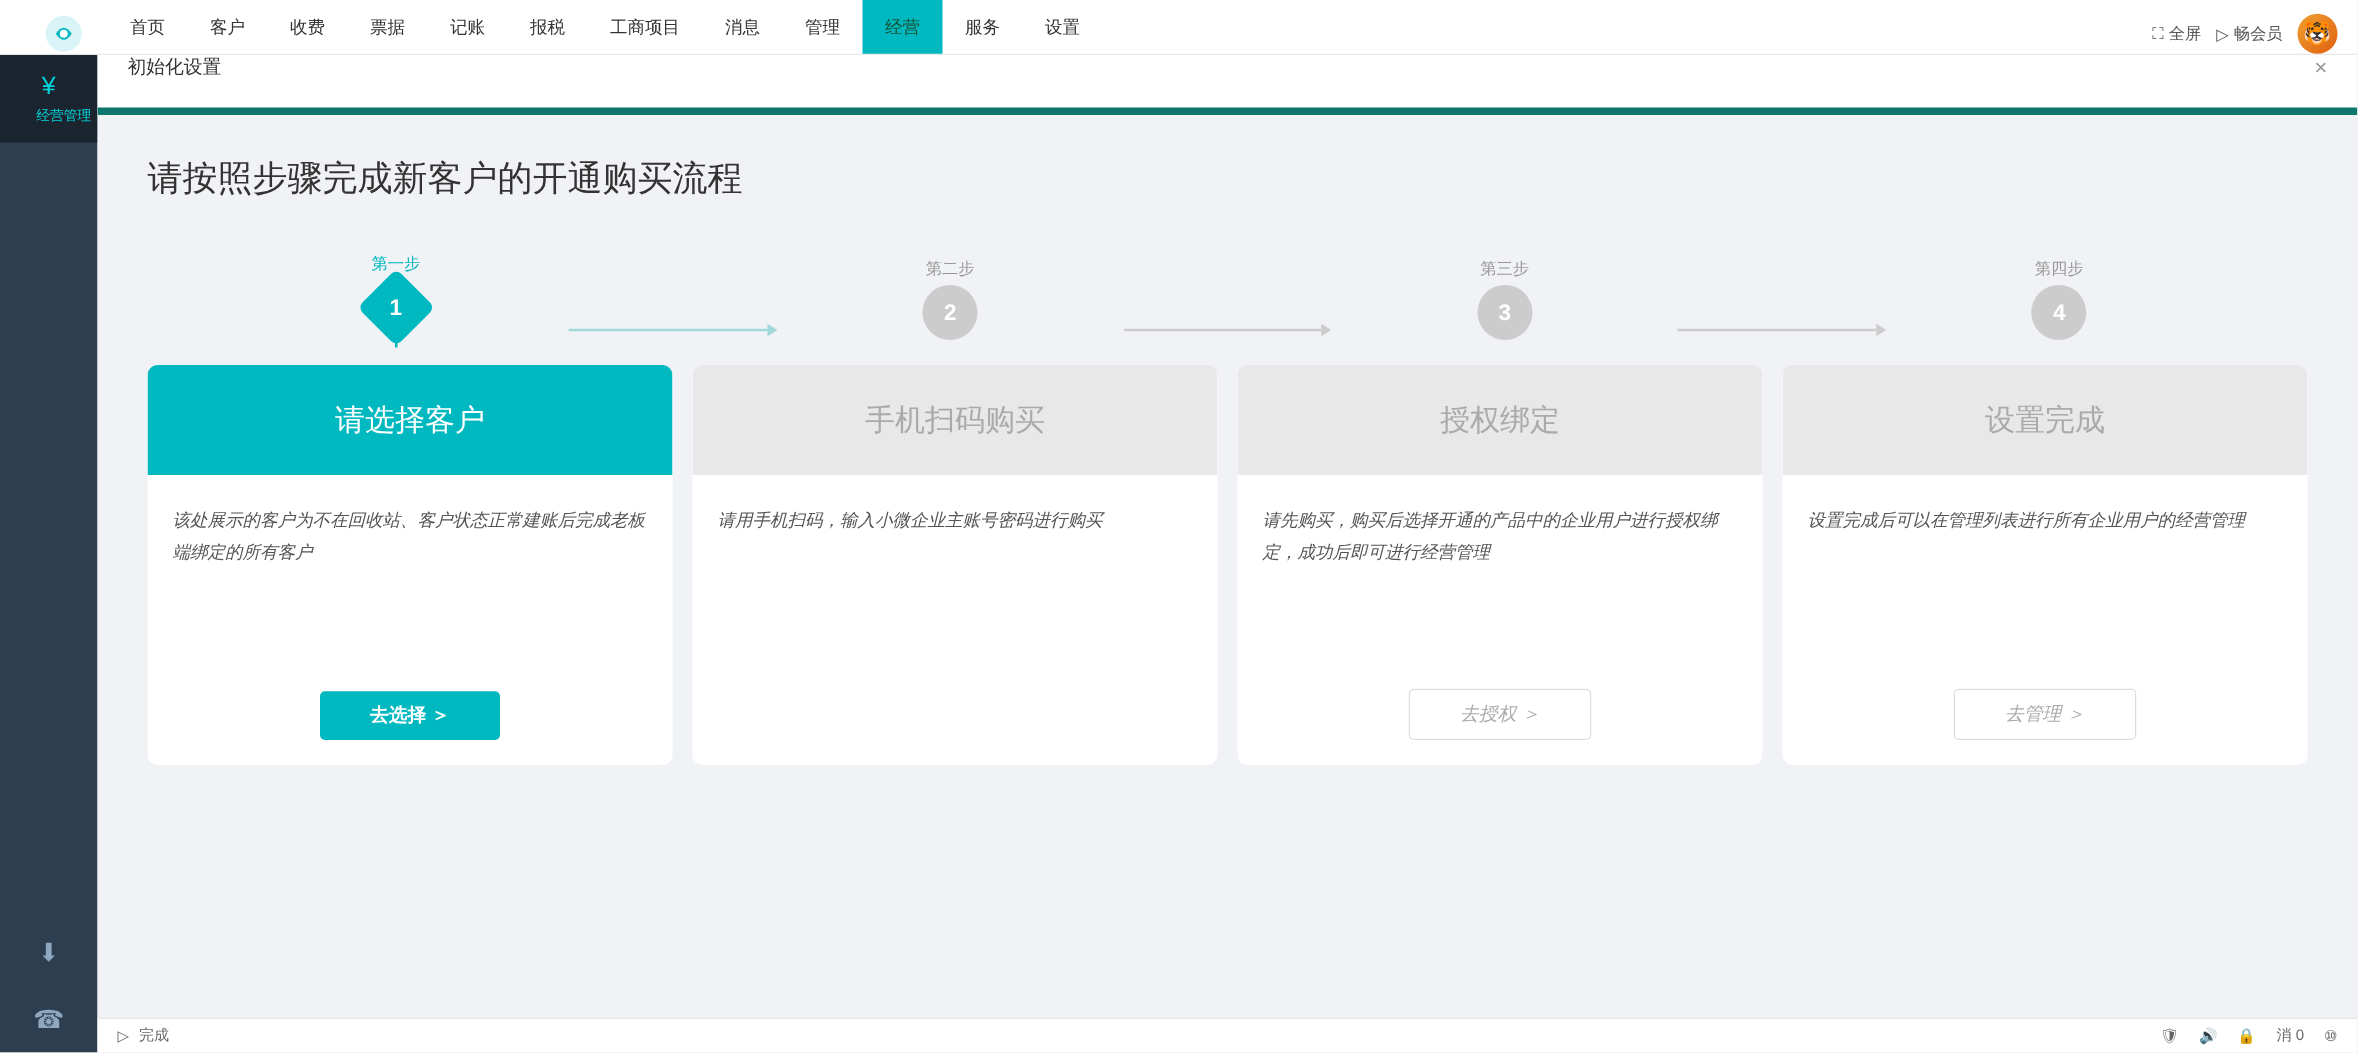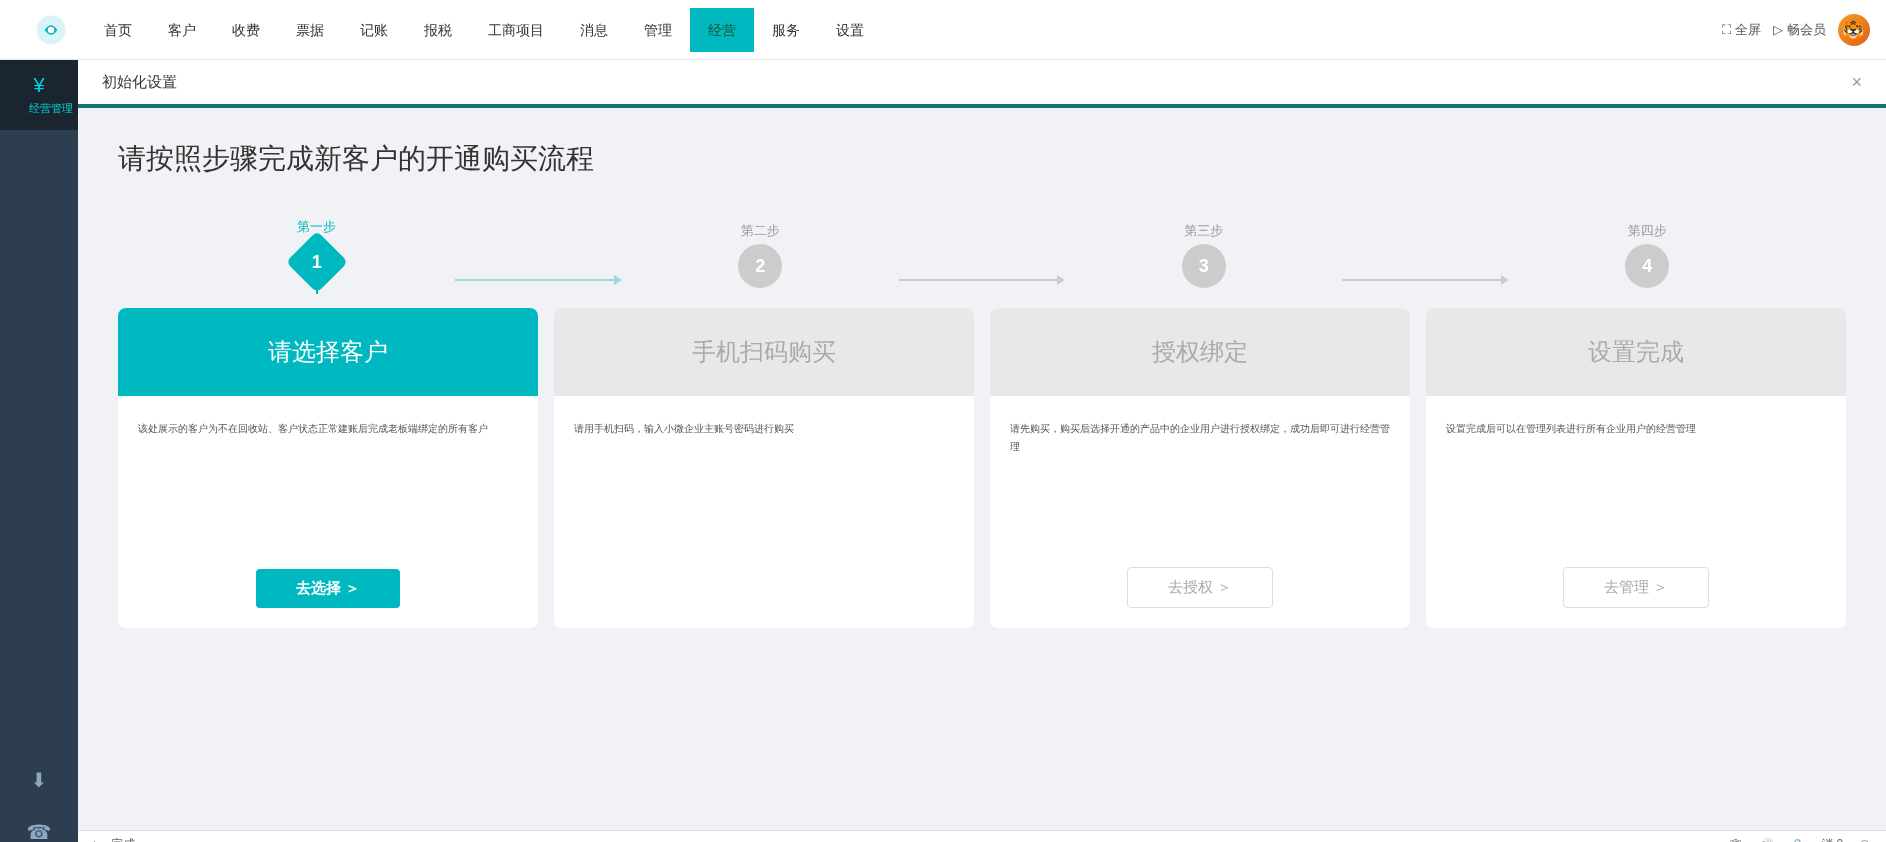--- a/index.html
+++ b/index.html
@@ -1,22 +1,22 @@
 <!DOCTYPE html>
 <html><head>
   <meta charset="utf-8">
   <style>
     * { box-sizing: border-box; margin: 0; padding: 0; }
     body { font-family: 'Microsoft YaHei', 'PingFang SC', sans-serif; background: #f5f5f5; width: 1886px; height: 842px; overflow: hidden; }
 
     
     .top-nav {
-      display: flex; align-items: center; height: 60px;
+      display: flex; align-items: flex-end; height: 44px;
       background: #fff; border-bottom: 1px solid #e8e8e8;
-      padding: 17px 16px; gap: 0;
+      padding: 0 16px; gap: 0;
     }
     .nav-logo {
       width: 70px; display: flex; align-items: center; justify-content: center;
     }
     .nav-logo svg { width: 32px; height: 32px; }
     .nav-items { display: flex; align-items: center; flex: 1; }
     .nav-item {
       padding: 0 18px; height: 44px; line-height: 44px;
       font-size: 14px; color: #333; cursor: pointer; white-space: nowrap;
     }
@@ -47,21 +47,21 @@
     .sidebar-bottom { margin-top: auto; }
 
     
     .content-area {
       flex: 1; background: #f0f2f5; display: flex; flex-direction: column; overflow: hidden;
     }
 
     
     .page-header {
       background: #fff; padding: 0 24px; height: 48px; display: flex;
-      align-items: center; justify-content: space-between; border-bottom: 4px solid #0f766e;
+      align-items: flex-start; justify-content: space-between; border-bottom: 6px solid #0f766e;
     }
     .page-title { font-size: 15px; color: #333; font-weight: 500; }
     .close-btn { font-size: 18px; color: #999; cursor: pointer; }
 
     
     .main-content {
       flex: 1; padding: 32px 40px; overflow-y: auto;
     }
 
     .flow-title {
@@ -81,33 +81,33 @@
       background: #fff;
     }
 
     .card-header {
       padding: 28px; text-align: center; font-size: 24px; font-weight: 500;
     }
     .card-header.active { background: #00b8c0; color: #fff; }
     .card-header.inactive { background: #e8e8e8; color: #aaa; }
 
     .card-body {
-      padding: 24px 20px; flex: 1; font-size: 10px; color: #555; line-height: 1.8;
+      padding: 24px 20px; flex: 1; font-size: 14px; color: #555; line-height: 1.8; font-style: italic;
     }
 
     .card-footer {
       padding: 16px 20px 20px; display: flex; justify-content: center;
     }
 
     .card-btn {
       padding: 10px 40px; border-radius: 4px; font-size: 15px; cursor: pointer;
       border: none; display: flex; align-items: center; gap: 6px;
     }
     .card-btn.active-btn { background: #00b8c0; color: #fff; font-weight: bold; }
-    .card-btn.inactive-btn { background: #fff; color: #aaa; border: 1px solid #ddd; }
+    .card-btn.inactive-btn { background: #fff; color: #aaa; border: 1px solid #ddd; font-style: italic; }
 
     
     .status-bar {
       height: 28px; background: #fff; border-top: 1px solid #e0e0e0;
       display: flex; align-items: center; padding: 0 16px; gap: 16px; font-size: 12px; color: #666;
     }
     .status-bar-left { display: flex; align-items: center; gap: 8px; }
     .status-bar-right { margin-left: auto; display: flex; align-items: center; gap: 16px; }
 
     

